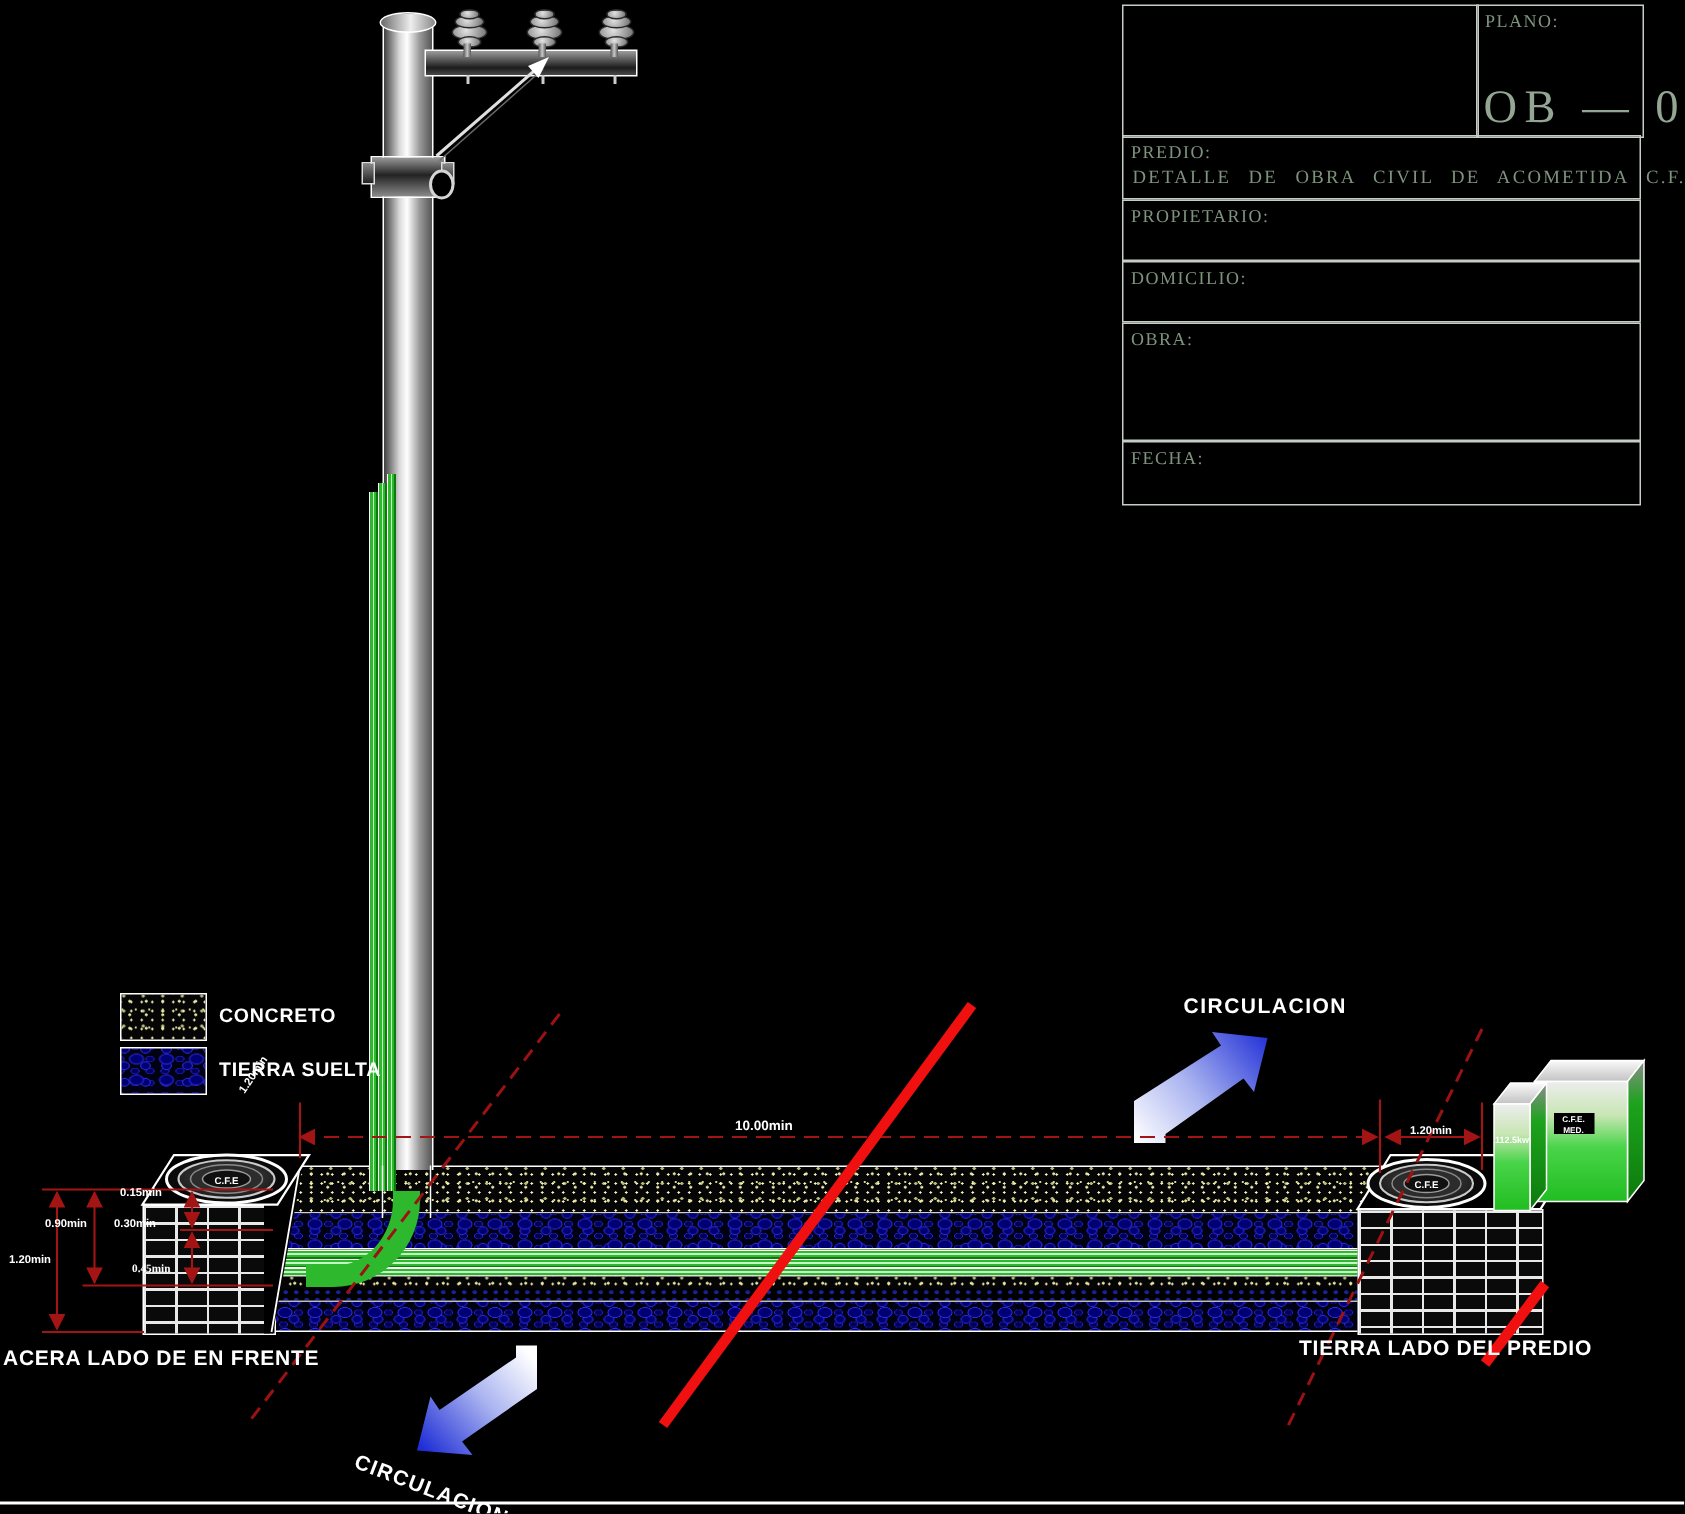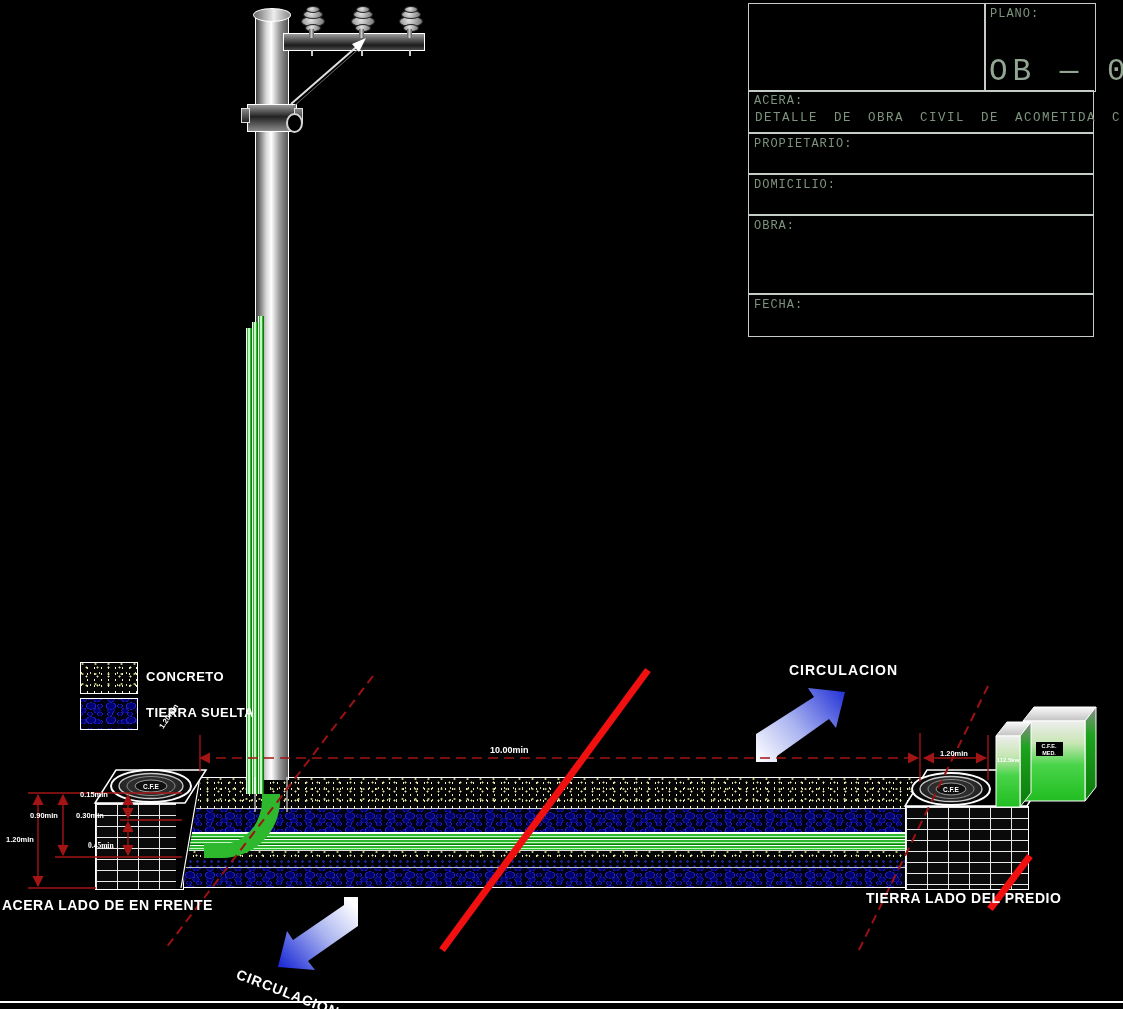--- a/index.html
+++ b/index.html
@@ -2,21 +2,21 @@
 <html><head>
 <meta charset="utf-8">
 <style>
   html,body{margin:0;padding:0;background:#000;}
   .stage{position:relative;width:1123px;height:1009px;background:#000;overflow:hidden;
          font-family:"Liberation Sans",sans-serif;}
   .abs{position:absolute;}
 
   
   .tb-box{position:absolute;border:1px solid #c6cdc6;color:#7d937d;
-          font-family:Liberation Mono, monospace;font-size:12px;}
+          font-family:Liberation Serif, serif;font-size:12px;}
   .tb-label{position:absolute;left:5px;top:3px;letter-spacing:1px;}
   .tb-plano-num{position:absolute;left:4px;bottom:2px;font-size:31px;letter-spacing:5px;
                 color:#93a593;white-space:nowrap;font-weight:400;}
   .tb-title-val{position:absolute;left:6px;top:20px;font-size:12.5px;letter-spacing:1.5px;
                 word-spacing:7px;white-space:nowrap;color:#7d937d;}
 
   
   .pat-concrete{background-color:#050505;background-image:
     radial-gradient(circle,#eaeaa6 .9px,transparent 1.1px),
     radial-gradient(circle,#d9d98e .8px,transparent 1px),
@@ -266,21 +266,21 @@
   <div class="dim" style="left:80px;top:791px;">0.15min</div>
   <div class="dim" style="left:76px;top:812px;">0.30min</div>
   <div class="dim" style="left:88px;top:842px;font-family:Liberation Serif, serif;">0.45min</div>
 
   <div class="tb-box" style="left:748px;top:3px;width:236px;height:87px;"></div>
   <div class="tb-box" style="left:984px;top:3px;width:110px;height:87px;">
     <span class="tb-label">PLANO:</span>
     <span class="tb-plano-num">OB — 01</span>
   </div>
   <div class="tb-box" style="left:748px;top:90px;width:344px;height:41px;">
-    <span class="tb-label">ACERA:</span>
+    <span class="tb-label">PREDIO:</span>
     <span class="tb-title-val">DETALLE DE OBRA CIVIL DE ACOMETIDA C.F.E</span>
   </div>
   <div class="tb-box" style="left:748px;top:133px;width:344px;height:39px;">
     <span class="tb-label">PROPIETARIO:</span>
   </div>
   <div class="tb-box" style="left:748px;top:174px;width:344px;height:39px;">
     <span class="tb-label">DOMICILIO:</span>
   </div>
   <div class="tb-box" style="left:748px;top:294px;width:344px;height:41px;">
     <span class="tb-label">FECHA:</span>

